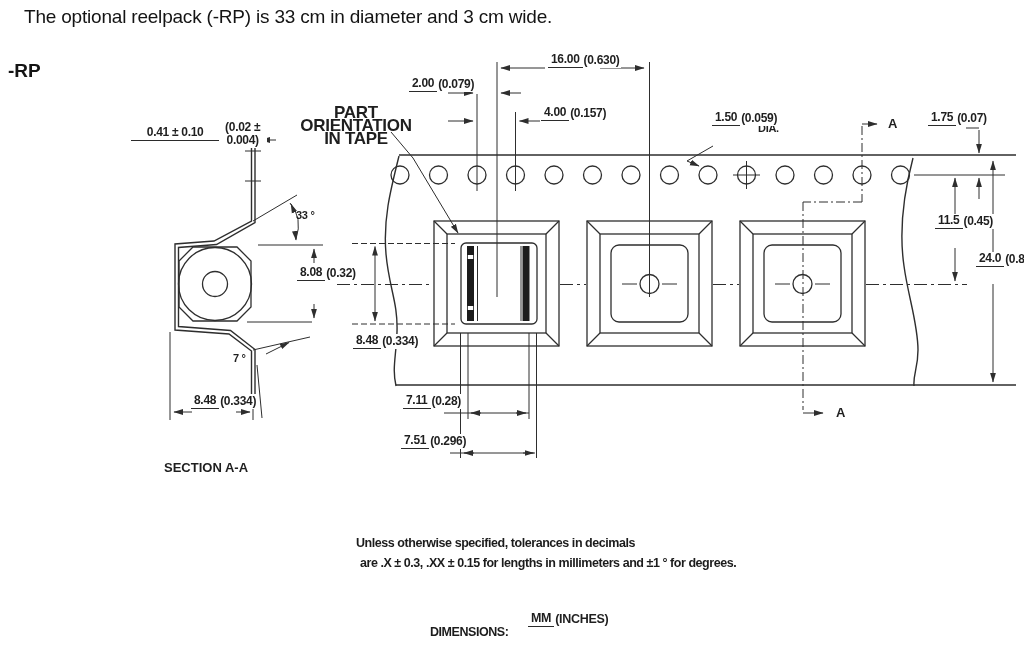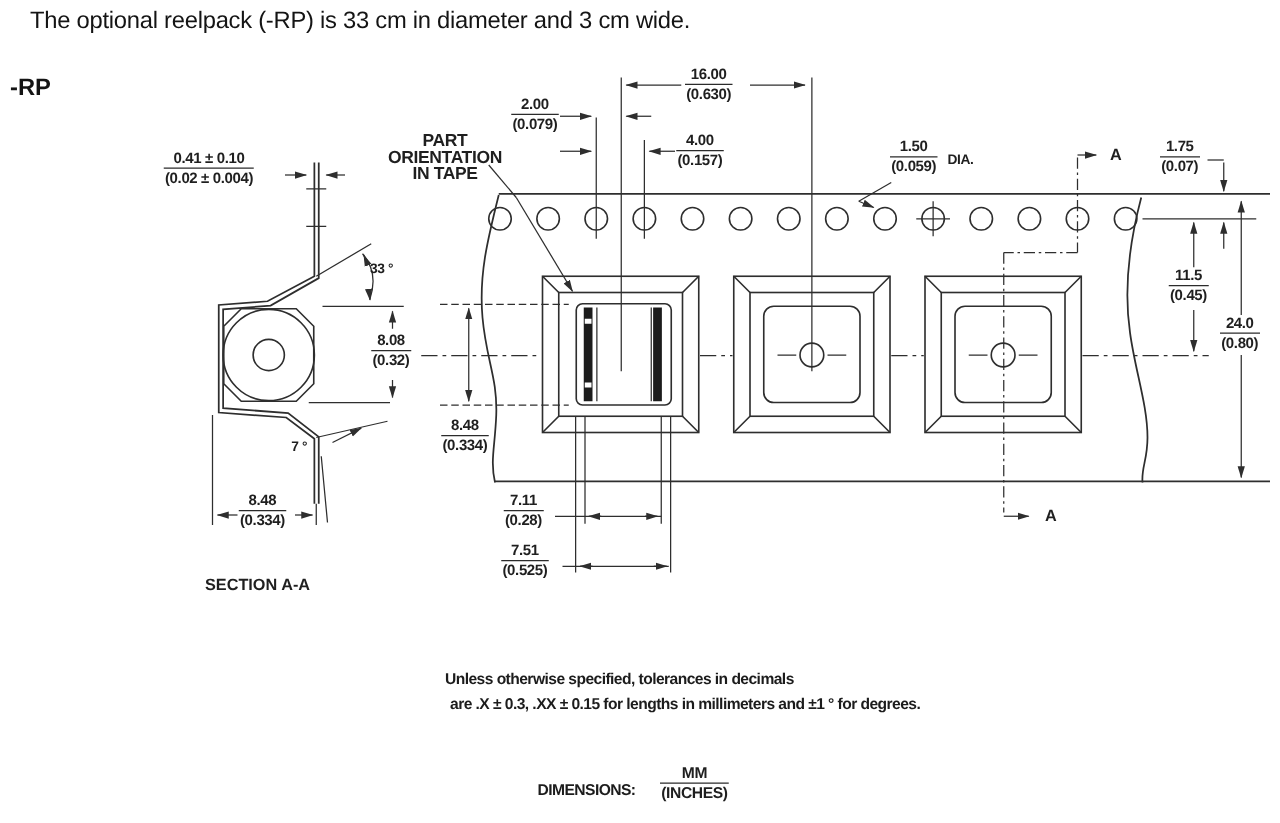--- a/index.html
+++ b/index.html
@@ -6,29 +6,29 @@
   #stage{
     position:relative;width:1024px;height:658px;background:#ffffff;
     font-family:"Liberation Sans", sans-serif;color:#1f1f1f;overflow:hidden;
   }
   #drawing{position:absolute;left:0;top:0;}
   .lbl{position:absolute;white-space:nowrap;color:#1f1f1f;}
   .title{font-size:19px;letter-spacing:-0.2px;color:#141414;}
   .rp{font-size:19px;font-weight:700;color:#141414;}
   .dimtxt{font-size:11px;font-weight:700;letter-spacing:-0.3px;line-height:13px;}
   .frac{
-    position:absolute;display:flex;flex-direction:column;align-items:center;
+    position:absolute;display:flex;align-items:center;
     font-size:12px;font-weight:700;letter-spacing:-0.3px;line-height:13.5px;
     background:#fff;padding:0 1px;z-index:3;
   }
   .frac .top{border-bottom:1.3px solid #2b2b2b;width:100%;text-align:center;
     padding:0 3px 0.5px 3px;box-sizing:border-box;}
   .frac .bot{padding:0.5px 1px 0 1px;text-align:center;}
   .center3{display:flex;flex-direction:column;align-items:center;line-height:13px;
-    font-size:14px;font-weight:700;letter-spacing:-0.3px;}
+    font-size:17px;font-weight:700;letter-spacing:-0.3px;}
   .note{font-size:12.5px;font-weight:700;letter-spacing:-0.45px;color:#1c1c1c;}
   .seclabel{font-size:13px;font-weight:700;letter-spacing:0px;}
   .datum{font-size:13px;font-weight:700;}
 </style>
 </head>
 <body>
 
 <div id="stage">
 
   <svg id="drawing" width="1024" height="658" viewBox="0 0 1024 658">
@@ -245,21 +245,21 @@
   <div class="frac" style="left:190px;top:394px">
     <span class="top">8.48</span>
       <span class="bot">(0.334)</span>
   </div>
   <div class="frac" style="left:402px;top:394px">
     <span class="top">7.11</span>
       <span class="bot">(0.28)</span>
   </div>
   <div class="frac" style="left:400px;top:434px">
     <span class="top">7.51</span>
-      <span class="bot">(0.525)</span>
+      <span class="bot">(0.296)</span>
   </div>
 
   <div class="lbl datum" style="left:888px;top:116px">A</div>
   <div class="lbl datum" style="left:836px;top:405px">A</div>
   <div class="lbl seclabel" style="left:164px;top:460px">SECTION A-A</div>
 
   <div class="lbl note" style="left:356px;top:536px">Unless otherwise specified, tolerances in decimals</div>
   <div class="lbl note" style="left:360px;top:556px">are .X ± 0.3, .XX ± 0.15 for lengths in millimeters and ±1 ° for degrees.</div>
 
   <div class="lbl note" style="left:430px;top:625px">DIMENSIONS:</div>

